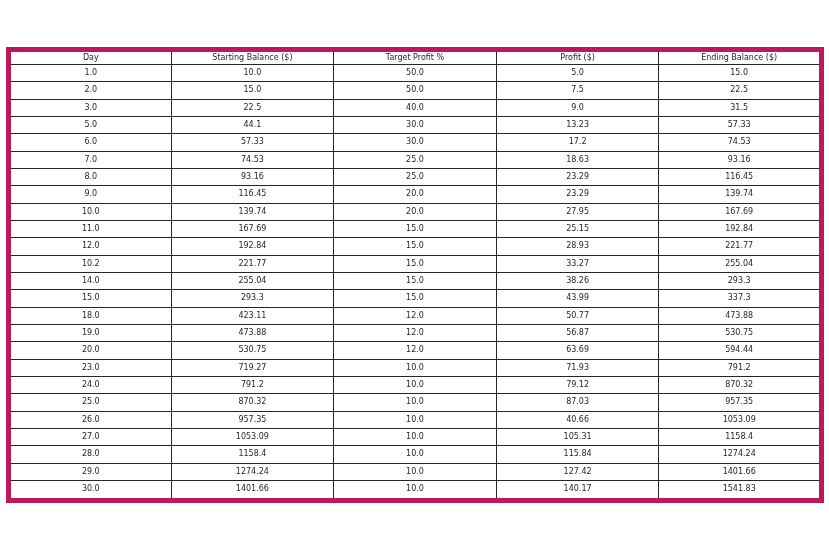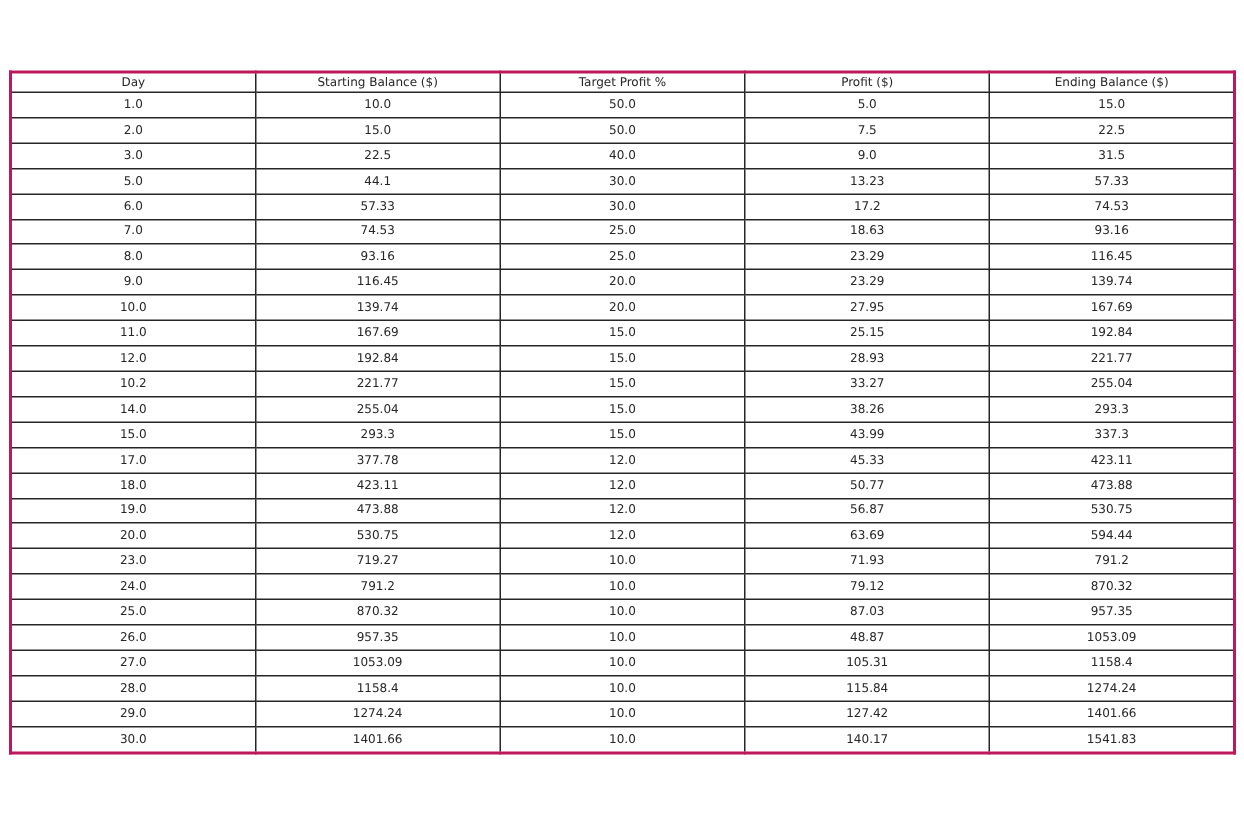--- a/index.html
+++ b/index.html
@@ -23,21 +23,21 @@
     background: #ffffff;
   }
   table.df-table {
     position: absolute;
     left: 6px;
     top: 47px;
     width: 818px;
     height: 456px;
     border-collapse: collapse;
     table-layout: fixed;
-    border: 2px solid #be185d;
+    border: 5px solid #be185d;
     background: #ffffff;
   }
   table.df-table th,
   table.df-table td {
     border: 1px solid #262626;
     text-align: center;
     vertical-align: middle;
     font-size: 8px;
     font-weight: normal;
     color: #262626;
@@ -158,27 +158,20 @@
           <td>293.3</td>
         </tr>
         <tr>
           <td>15.0</td>
           <td>293.3</td>
           <td>15.0</td>
           <td>43.99</td>
           <td>337.3</td>
         </tr>
         <tr>
-          <td>17.0</td>
-          <td>377.78</td>
-          <td>12.0</td>
-          <td>45.33</td>
-          <td>423.11</td>
-        </tr>
-        <tr>
           <td>18.0</td>
           <td>423.11</td>
           <td>12.0</td>
           <td>50.77</td>
           <td>473.88</td>
         </tr>
         <tr>
           <td>19.0</td>
           <td>473.88</td>
           <td>12.0</td>
@@ -210,21 +203,21 @@
           <td>25.0</td>
           <td>870.32</td>
           <td>10.0</td>
           <td>87.03</td>
           <td>957.35</td>
         </tr>
         <tr>
           <td>26.0</td>
           <td>957.35</td>
           <td>10.0</td>
-          <td>48.87</td>
+          <td>40.66</td>
           <td>1053.09</td>
         </tr>
         <tr>
           <td>27.0</td>
           <td>1053.09</td>
           <td>10.0</td>
           <td>105.31</td>
           <td>1158.4</td>
         </tr>
         <tr>

